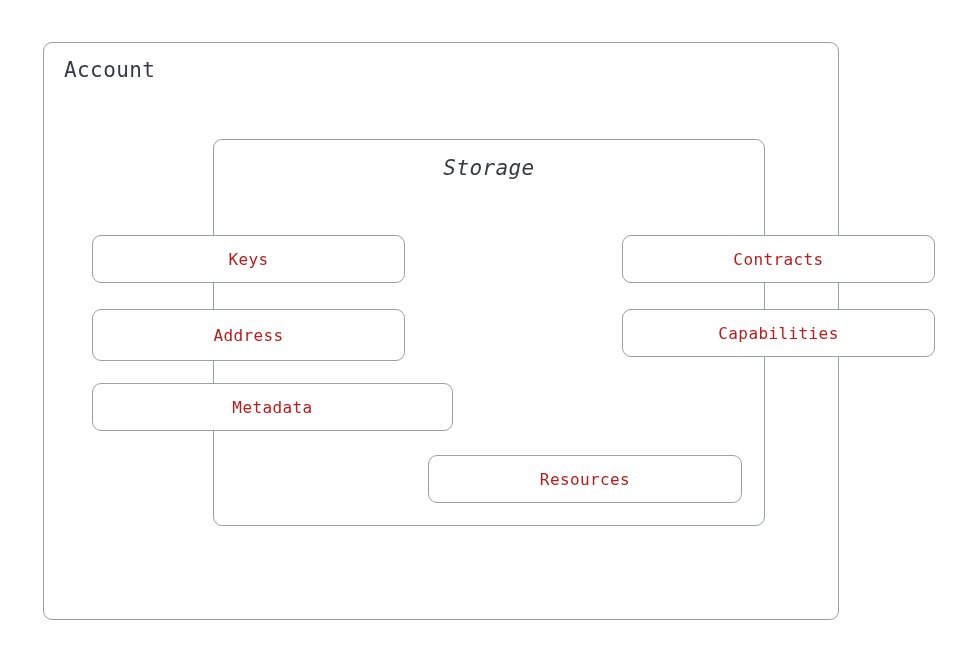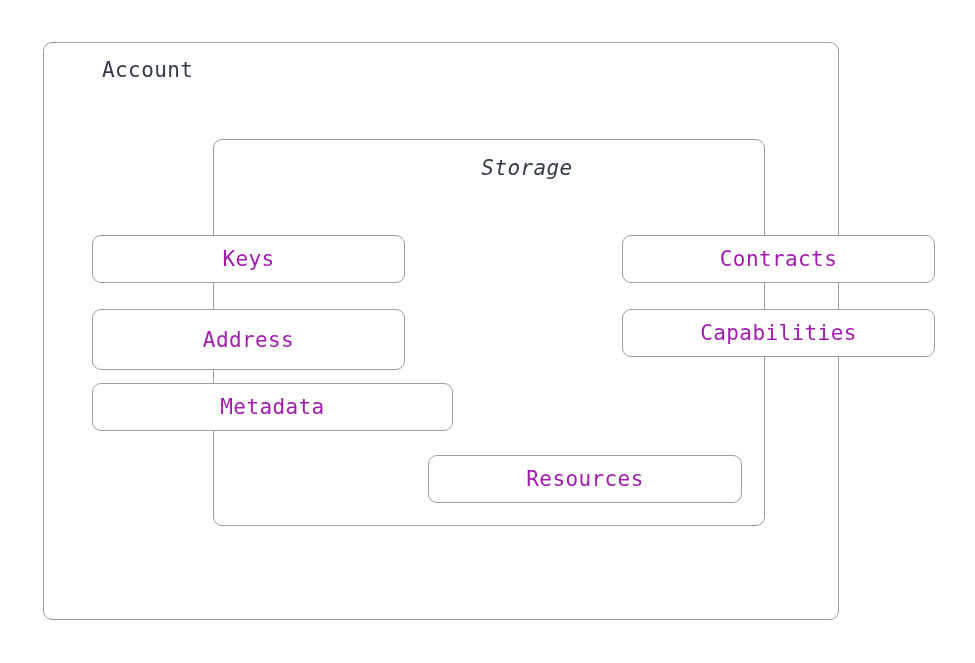--- a/index.html
+++ b/index.html
@@ -28,21 +28,20 @@
     background: transparent;
     z-index: 1;
   }
   .container-label {
     position: absolute;
     color: #343b46;
     font-size: 21px;
     letter-spacing: 0.4px;
     white-space: nowrap;
     font-family: "DejaVu Sans Mono", "Liberation Mono", monospace;
-    margin-left: 38px;
   }
   #account-box   { left: 43px;  top: 42px;  width: 796px; height: 578px; }
   #storage-box   { left: 213px; top: 139px; width: 552px; height: 387px; }
 
   #account-label { left: 64px;  top: 58px; }
   #storage-label {
     left: 213px;
     top: 156px;
     width: 552px;
     text-align: center;
@@ -55,29 +54,29 @@
     box-sizing: border-box;
     border: 1.6px solid #9aa0a8;
     border-radius: 9px;
     background: #ffffff;
     display: flex;
     align-items: center;
     justify-content: center;
     z-index: 5;
   }
   .node-label {
-    color: #a21caf;
-    font-size: 21px;
+    color: #b91c1c;
+    font-size: 16px;
     letter-spacing: 0.4px;
     white-space: nowrap;
     font-family: "DejaVu Sans Mono", "Liberation Mono", monospace;
   }
 
   #node-keys         { left: 92px;  top: 235px; width: 313px; height: 48px; }
-  #node-address      { left: 92px;  top: 309px; width: 313px; height: 61px; }
+  #node-address      { left: 92px;  top: 309px; width: 313px; height: 52px; }
   #node-metadata     { left: 92px;  top: 383px; width: 361px; height: 48px; }
   #node-contracts    { left: 622px; top: 235px; width: 313px; height: 48px; }
   #node-capabilities { left: 622px; top: 309px; width: 313px; height: 48px; }
   #node-resources    { left: 428px; top: 455px; width: 314px; height: 48px; }
 </style>
 </head>
 <body>
 
 <div id="canvas">
 

